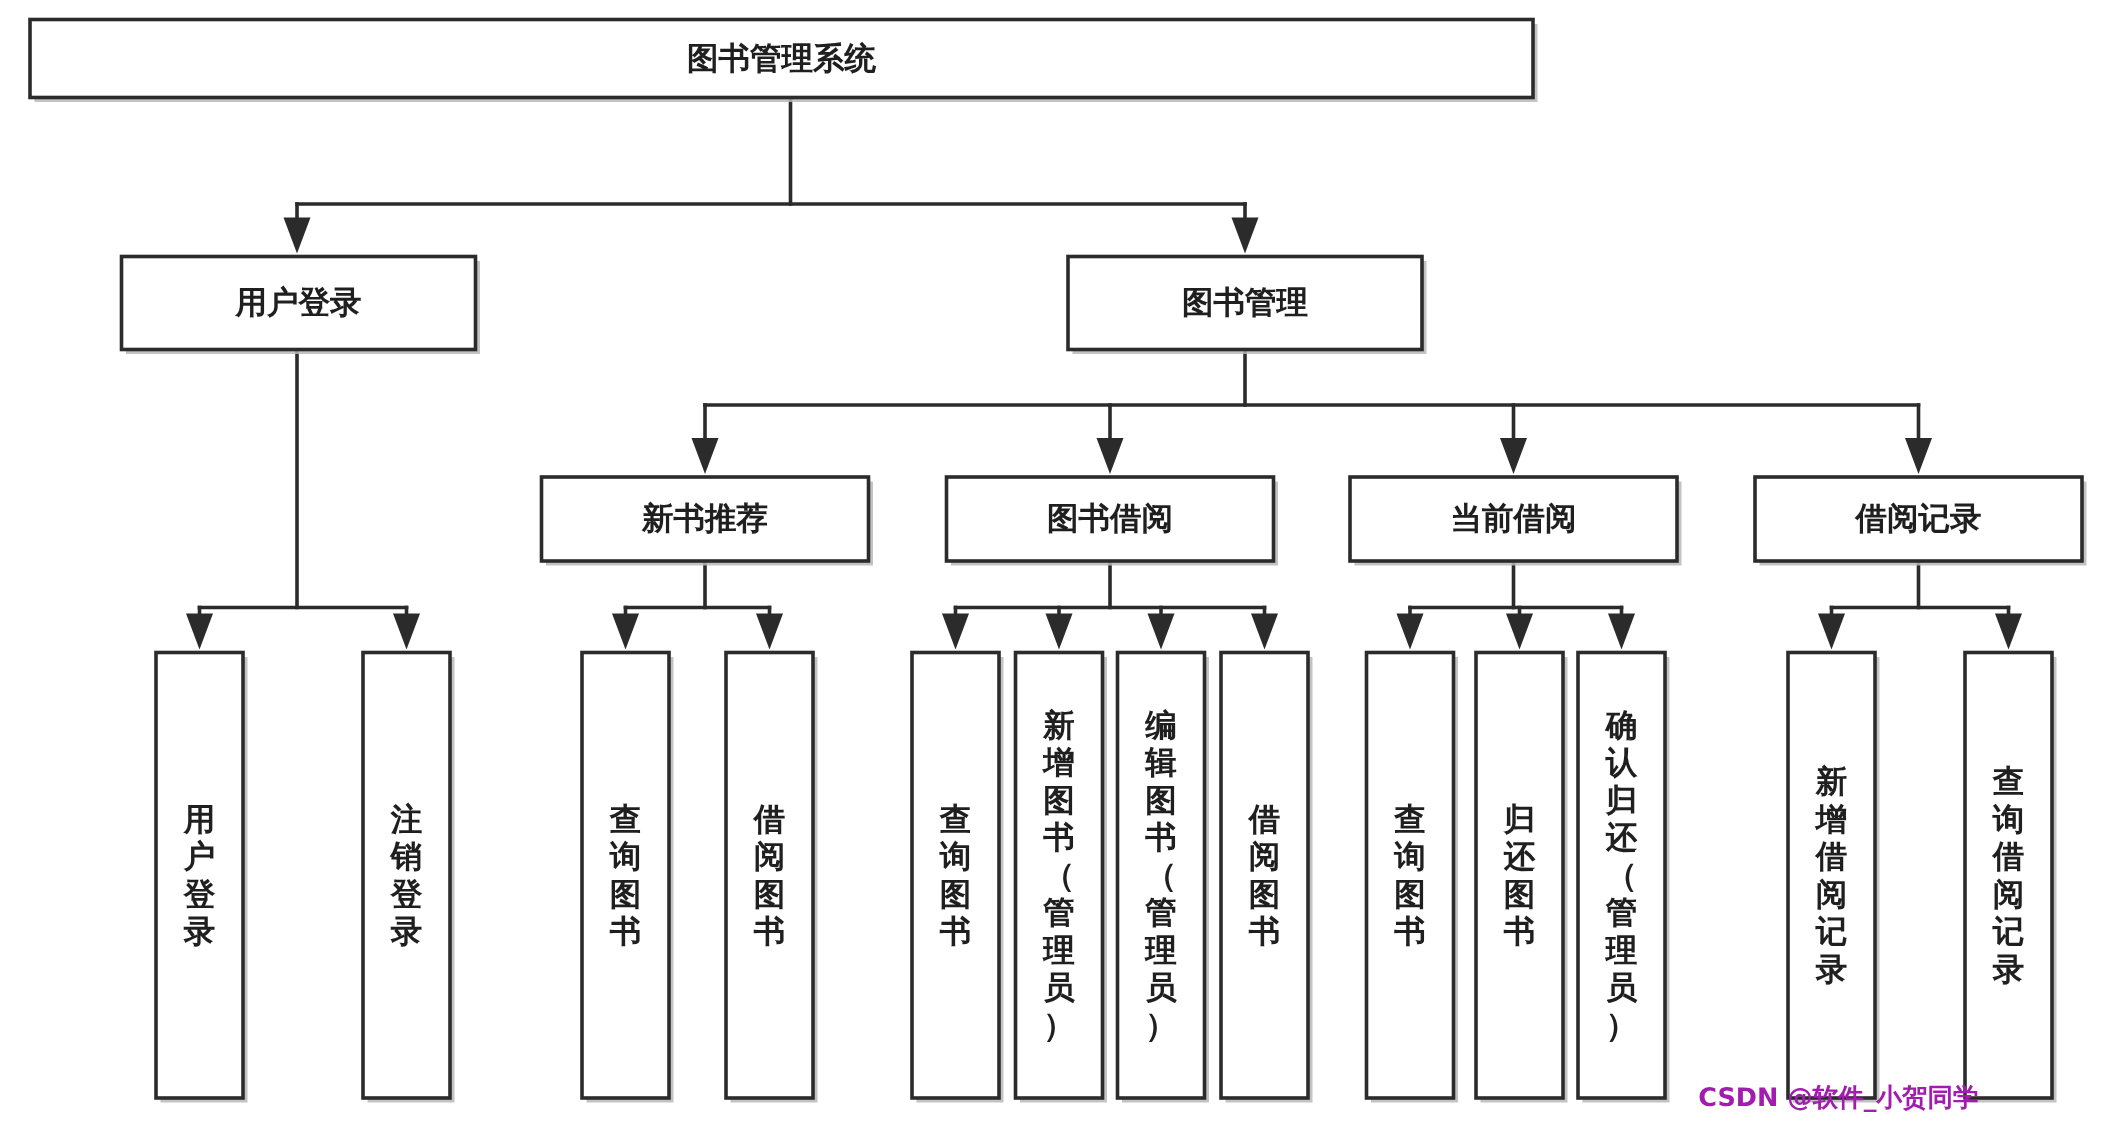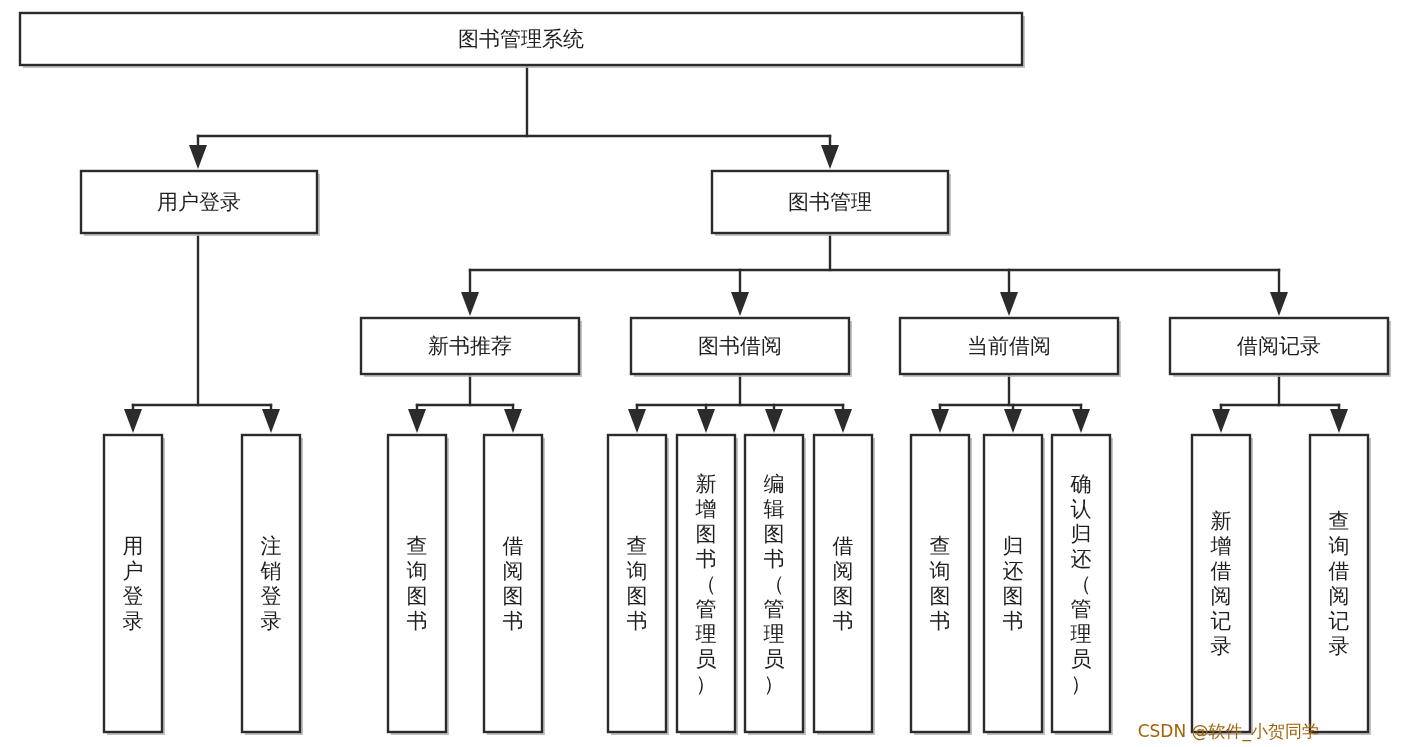--- a/index.html
+++ b/index.html
@@ -13,20 +13,21 @@
     font-family: "DejaVu Sans", "Liberation Sans", sans-serif;
     overflow: hidden;
     position: relative;
   }
   #diagram-root {
     position: absolute;
     left: 0;
     top: 0;
     width: 1327px;
     height: 747px;
+    font-weight: bold;
   }
   svg#tree-svg {
     display: block;
     width: 1405px;
     height: 747px;
     shape-rendering: geometricPrecision;
   }
   .node-box {
     fill: #ffffff;
     stroke: #2b2b2b;
@@ -59,21 +60,21 @@
     font-size: 21px;
     fill: #1f1f1f;
     text-anchor: middle;
   }
   .watermark {
     position: absolute;
     right: 8px;
     bottom: 4px;
     font-family: "DejaVu Sans", "Liberation Sans", sans-serif;
     font-size: 17px;
-    color: #a16207;
+    color: #a21caf;
     white-space: nowrap;
     user-select: none;
   }
 </style>
 </head>
 <body>
 
 <div id="diagram-root">
   <svg id="tree-svg" viewBox="0 0 1405 747">
     <g id="connector-layer">

